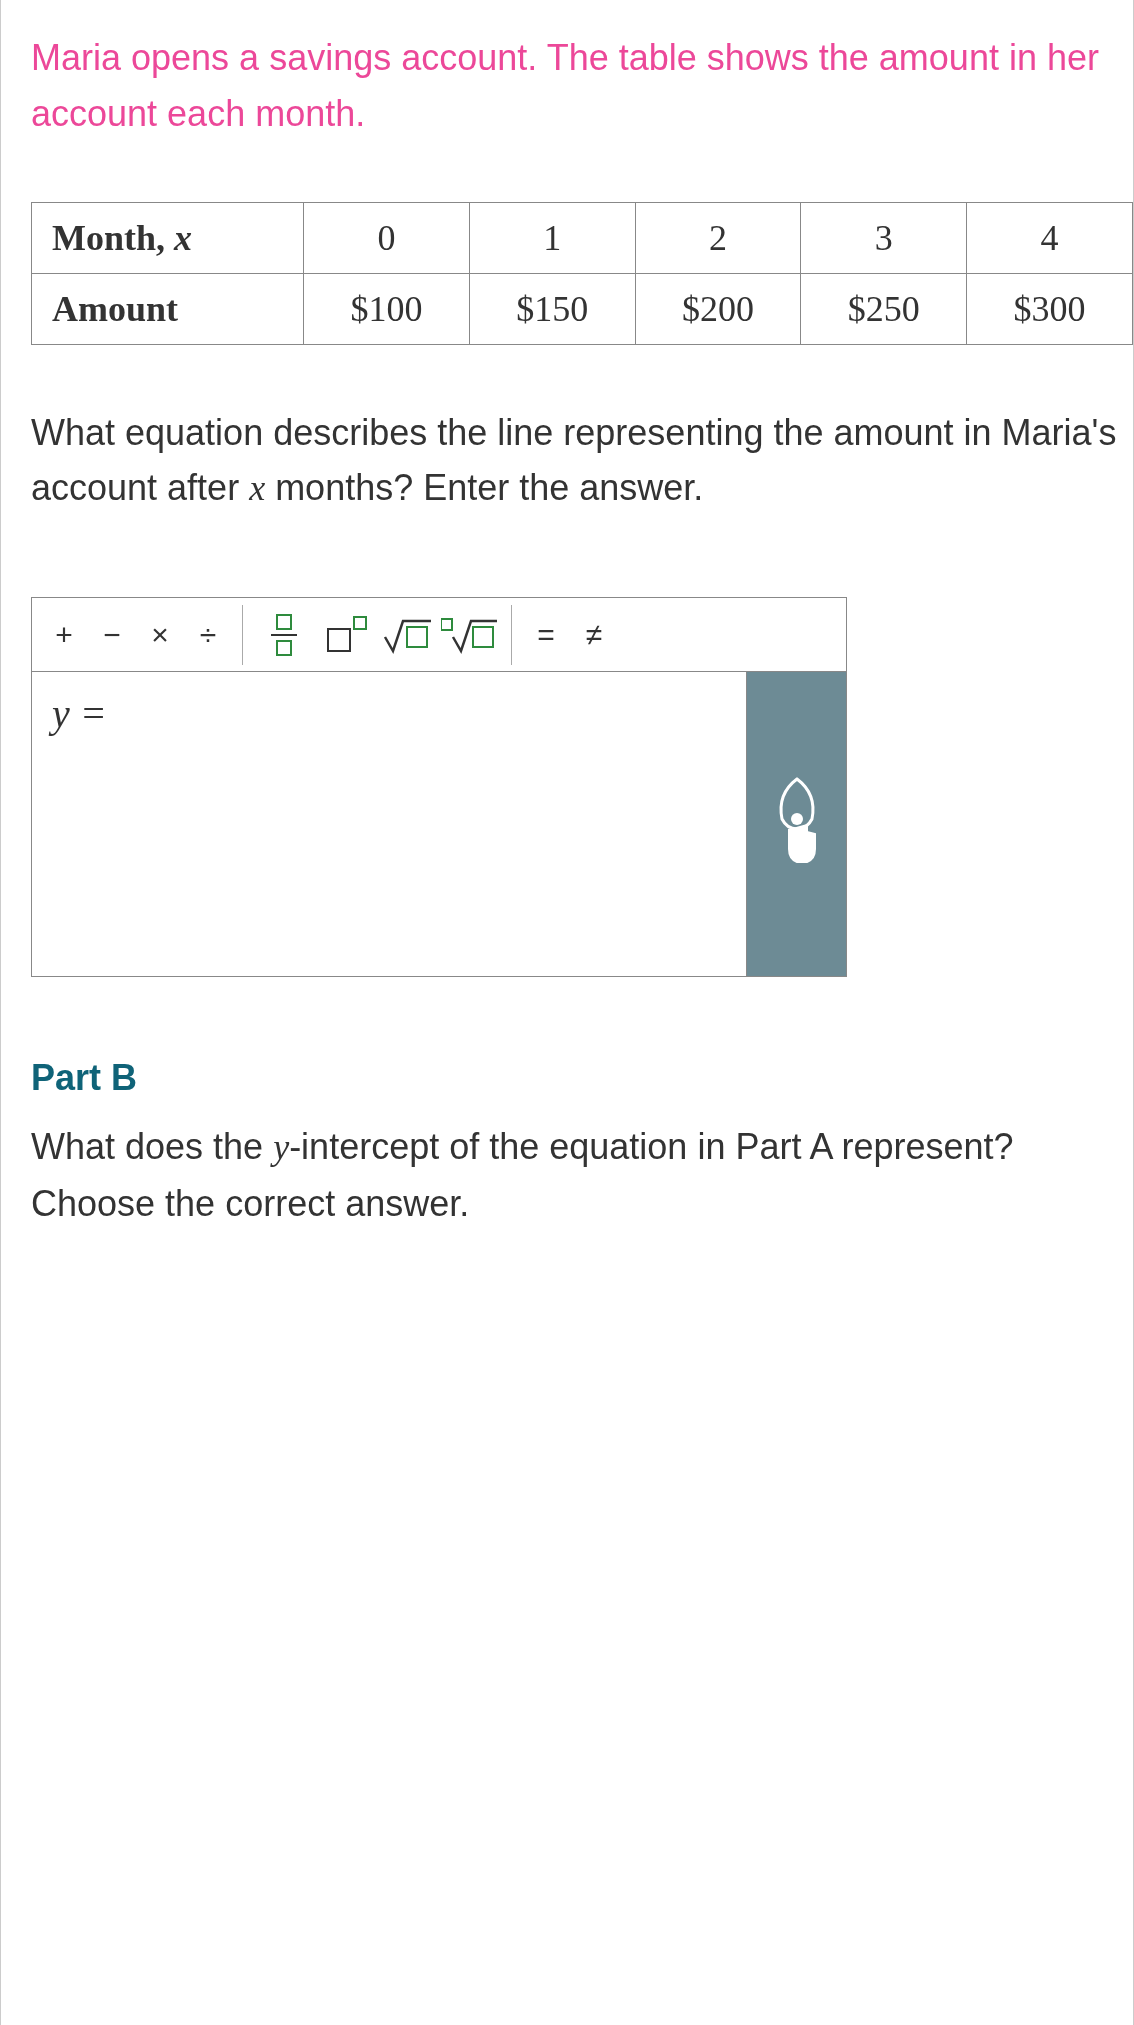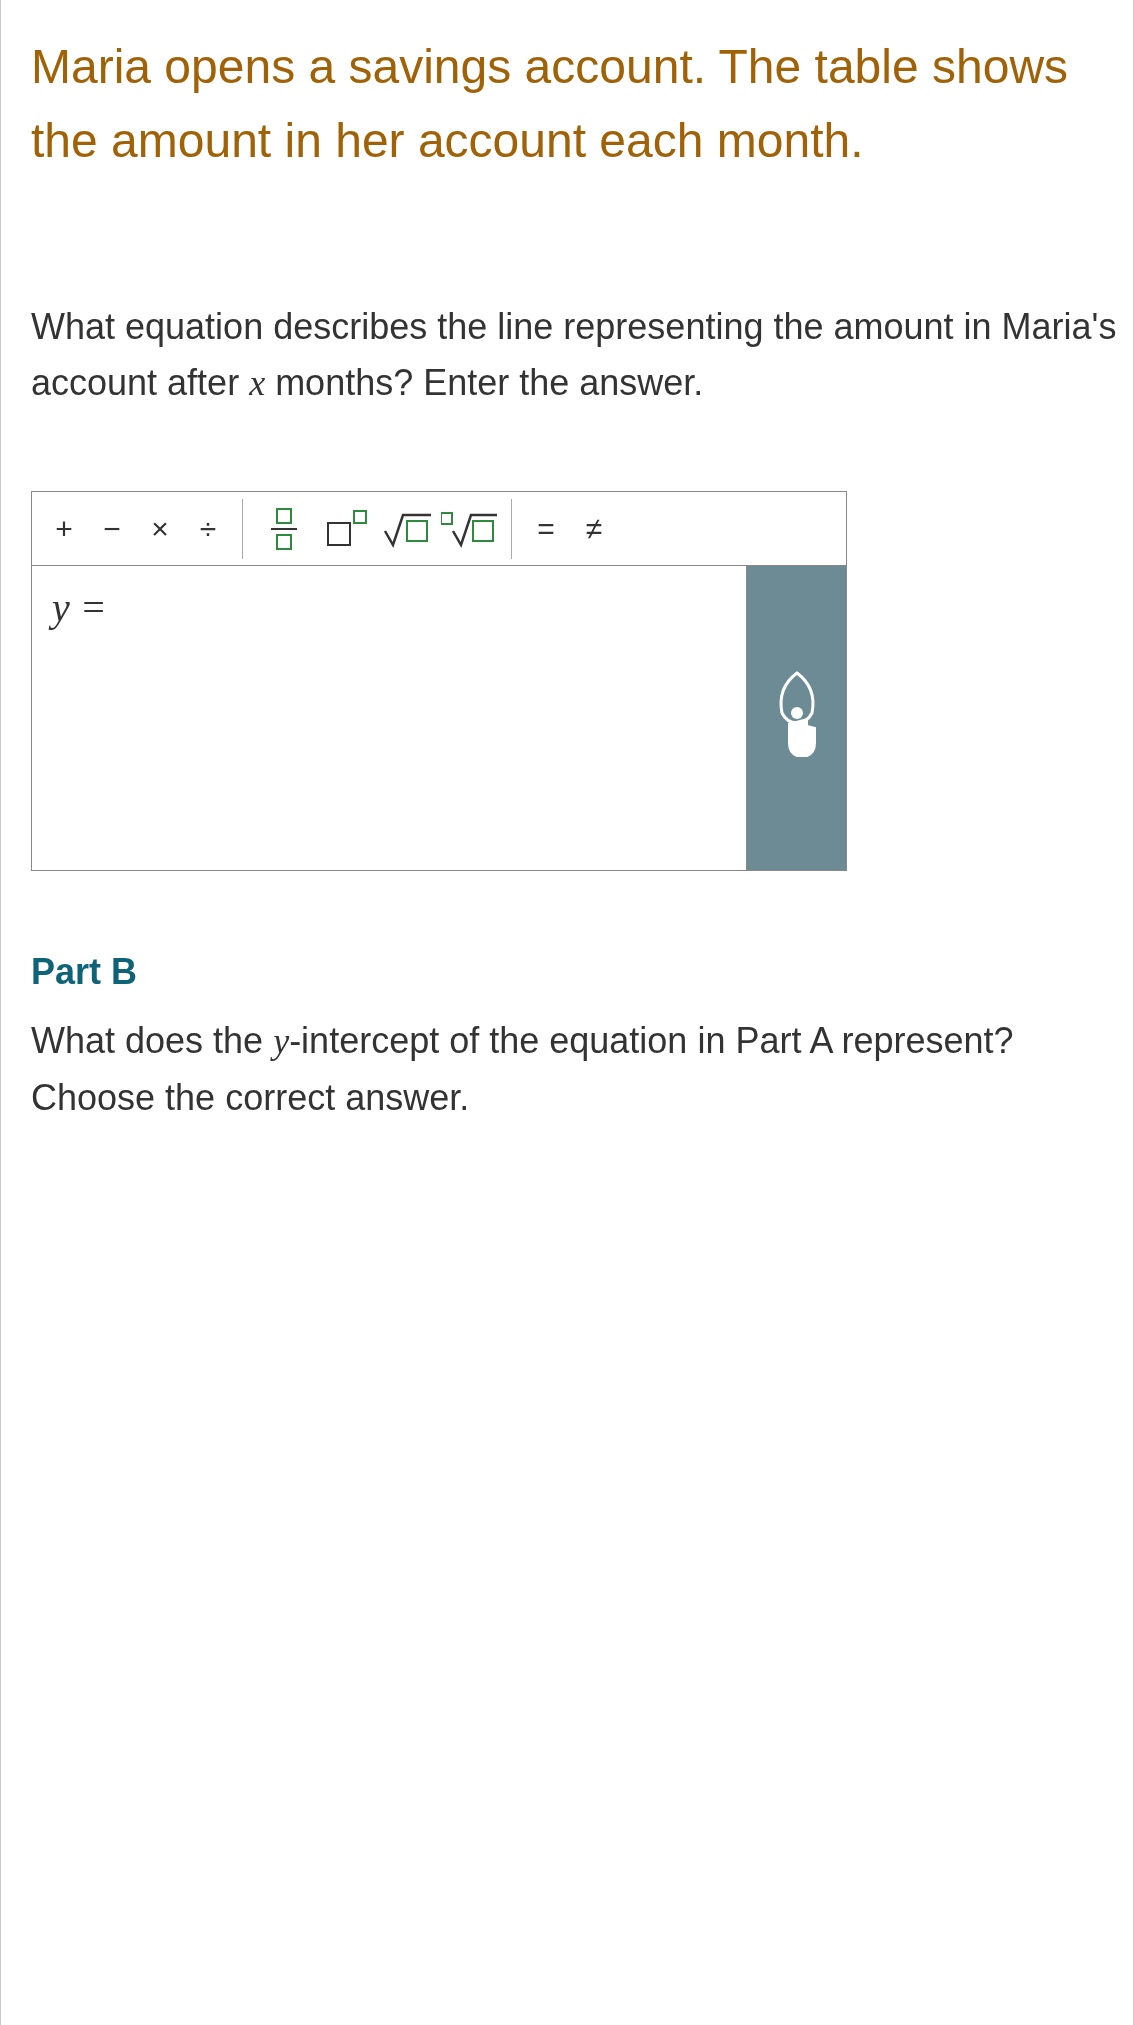--- a/index.html
+++ b/index.html
@@ -7,23 +7,23 @@
     font-family: -apple-system, BlinkMacSystemFont, "Segoe UI", Helvetica, Arial, sans-serif;
     background: #fff;
     width: 1134px;
     padding: 30px 0 30px 30px;
     color: #333;
     border-left: 1px solid #ccc;
     border-right: 1px solid #ccc;
     min-height: 2025px;
   }
   .problem-text {
-    font-size: 48px;
+    font-size: 36px;
     line-height: 1.55;
-    color: #a16207;
+    color: #ec4899;
     margin-bottom: 60px;
     padding-right: 17px;
   }
   .data-table {
     border-collapse: collapse;
     margin-bottom: 60px;
     font-size: 36px;
     width: 100%;
   }
   .data-table td, .data-table th {
@@ -117,20 +117,38 @@
   }
   .part-b-text .var-y { font-style: italic; font-family: "Times New Roman", Times, serif; }
 </style>
 </head>
 <body>
 
 <div class="problem-text">Maria opens a savings account. The table shows the amount in her account each month.</div>
 
 <table class="data-table">
   <tbody>
+      <tr>
+    <td class="row-header">
+      <span>Month, </span><span class="var-x">x</span>
+    </td>
+    <td>0</td>
+    <td>1</td>
+    <td>2</td>
+    <td>3</td>
+    <td>4</td>
+  </tr>
+  <tr>
+    <td class="row-header">Amount</td>
+    <td>$100</td>
+    <td>$150</td>
+    <td>$200</td>
+    <td>$250</td>
+    <td>$300</td>
+  </tr>
 </tbody>
   </table>
 
 <div class="question-text">
   <span>What equation describes the line representing the amount in Maria's account after </span><span class="var-x">x</span><span> months? Enter the answer.</span>
 </div>
 
 <div class="equation-editor">
   <div class="toolbar">
     <div class="toolbar-btn">+</div>

